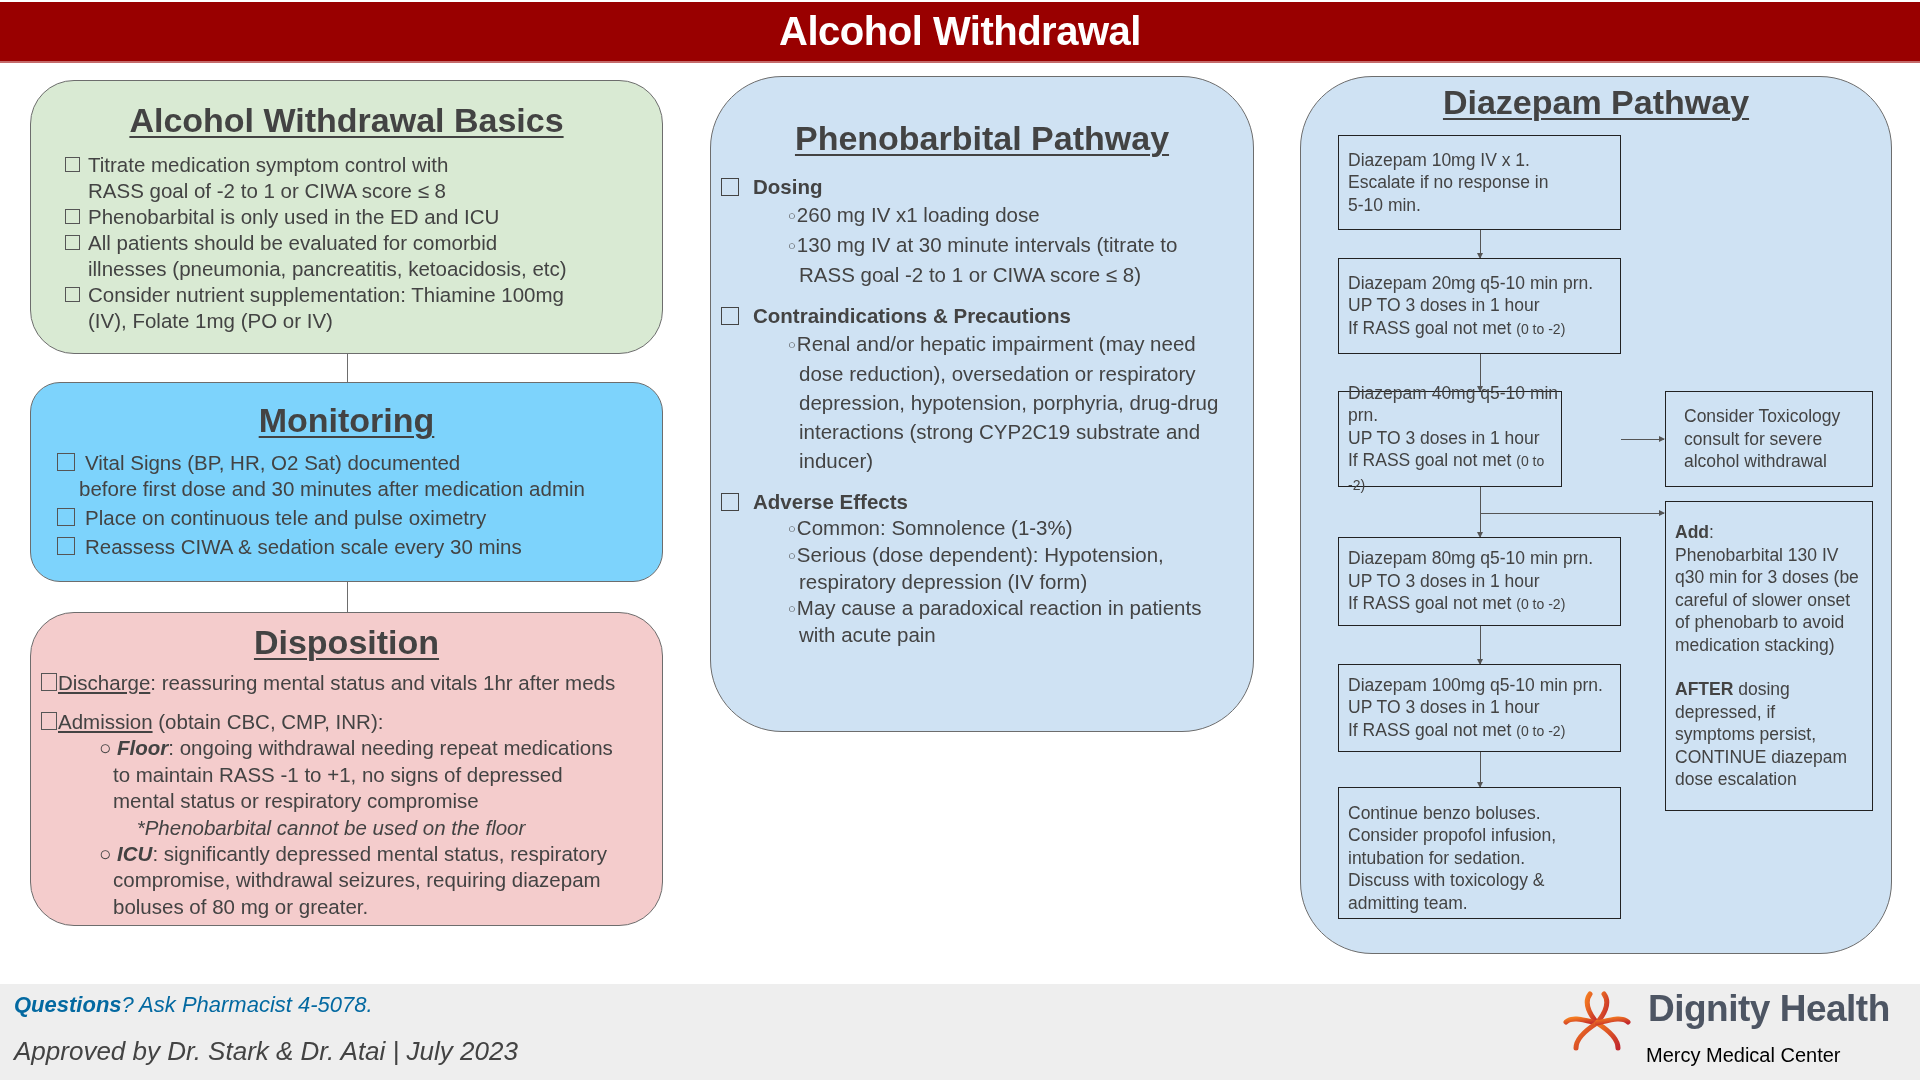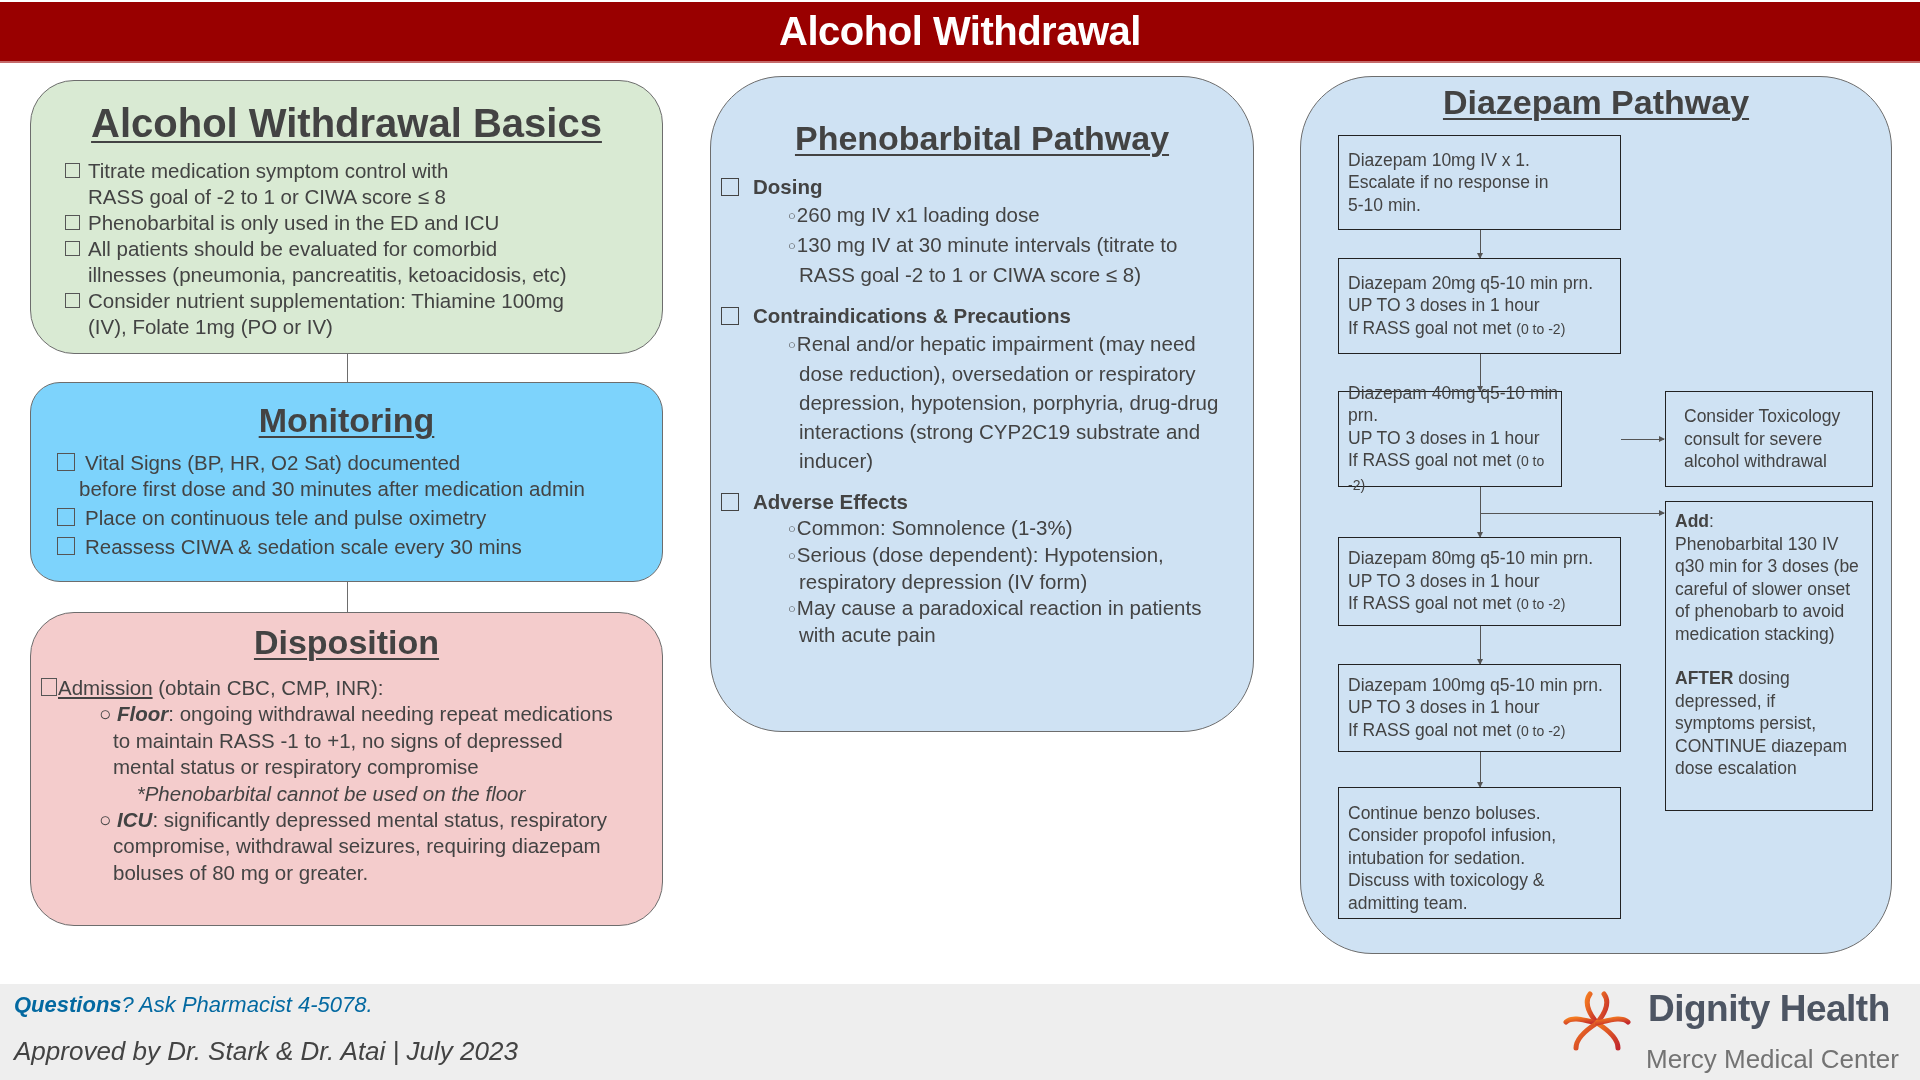--- a/index.html
+++ b/index.html
@@ -20,21 +20,21 @@
     position: absolute; border: 1.5px solid #6d6d6d;
   }
   .panel-title {
     text-align: center; font-weight: bold; text-decoration: underline;
     text-underline-offset: 4px; text-decoration-thickness: 2px;
     color: #434343; font-family: "Liberation Sans", sans-serif;
   }
 
   
   .basics { left: 30px; top: 80px; width: 633px; height: 274px; background: #d9ead3; border-radius: 44px; }
-  .basics .panel-title { font-size: 40px; margin-top: 20px; }
+  .basics .panel-title { font-size: 34px; margin-top: 20px; }
   .basics ul { list-style: none; margin: 12px 0 0 32px; }
   .basics li { font-size: 20.5px; line-height: 26px; display: flex; }
   .cb { display: inline-block; width: 15px; height: 15px; border: 1px solid #555; margin: 5px 8px 0 2px; flex: none; background: transparent; }
 
   
   .monitoring { left: 30px; top: 382px; width: 633px; height: 200px; background: #7dd3fc; border-radius: 30px; }
   .monitoring .panel-title { font-size: 34px; margin-top: 18px; }
   .monitoring ul { list-style: none; margin: 10px 0 0 24px; }
   .monitoring li { font-size: 20.5px; line-height: 26px; display: flex; margin-bottom: 3px; }
   .monitoring .cb { width: 18px; height: 18px; margin: 3px 10px 0 2px; }
@@ -77,21 +77,21 @@
   .hline::after { content: ""; position: absolute; right: -1px; top: -3px; border-top: 3.5px solid transparent; border-bottom: 3.5px solid transparent; border-left: 6px solid #555; }
 
   
   .footer { position: absolute; left: 0; top: 984px; width: 1920px; height: 96px; background: #eeeeee; }
   .footer-q { position: absolute; left: 14px; top: 8px; font-size: 22px; font-style: italic; color: #0369a1; }
   .footer-q b { font-weight: bold; }
   .footer-a { position: absolute; left: 14px; top: 52px; font-size: 26px; font-style: italic; color: #434343; }
   .logo { position: absolute; left: 1560px; top: 0; width: 350px; height: 96px; }
   .logo-mark { position: absolute; left: 0; top: 6px; width: 74px; height: 66px; }
   .logo-name { position: absolute; left: 88px; top: 4px; font-size: 37px; font-weight: bold; color: #4d5563; letter-spacing: -0.5px; }
-  .logo-sub { position: absolute; left: 86px; top: 60px; font-size: 26px; color: #737373; }
+  .logo-sub { position: absolute; left: 86px; top: 60px; font-size: 20px; color: #000000; }
 </style>
 </head>
 <body>
 
 <div class="header">
   <span class="header-title">Alcohol Withdrawal</span>
 </div>
 
 <div class="panel basics">
   <div class="panel-title">Alcohol Withdrawal Basics</div>
@@ -132,20 +132,24 @@
         <span class="cb"></span>
         <span>Reassess CIWA &amp; sedation scale every 30 mins</span>
       </li>
   </ul>
 </div>
 
 <div class="connector" style="top:582px;height:30px;"></div>
 
 <div class="panel disposition">
   <div class="panel-title">Disposition</div>
+  <div class="disp-line" style="margin-top:8px;">
+    <span class="cb"></span>
+    <span><span class="ul">Discharge</span><span>: reassuring mental status and vitals 1hr after meds</span></span>
+  </div>
   <div class="disp-line" style="margin-top:13px;">
     <span class="cb"></span>
     <span><span class="ul">Admission</span><span> (obtain CBC, CMP, INR):</span></span>
   </div>
   <div class="disp-sub">○ <b>Floor</b><span>: ongoing withdrawal needing repeat medications to maintain RASS -1 to +1, no signs of depressed mental status or respiratory compromise</span></div>
   <div class="disp-note">*Phenobarbital cannot be used on the floor</div>
   <div class="disp-sub">○ <b>ICU</b><span>: significantly depressed mental status, respiratory compromise, withdrawal seizures, requiring diazepam boluses of 80 mg or greater.</span></div>
 </div>
 
 <div class="panel pheno">
@@ -230,21 +234,21 @@
   <span>Discuss with toxicology &amp;</span>
   <span>admitting team.</span>
 </div>
 
 <div class="fbox" style="left:1665px;top:391px;width:208px;height:96px;padding-left:18px;">
   <span>Consider Toxicology</span>
   <span>consult for severe</span>
   <span>alcohol withdrawal</span>
 </div>
 
-<div class="fbox" style="left:1665px;top:501px;width:208px;height:310px;justify-content:flex-start;padding-top:8px;">
+<div class="fbox" style="left:1665px;top:501px;width:208px;height:310px;justify-content:flex-start;padding-top:19px;">
   <span><b>Add</b><span>:</span></span>
   <span>Phenobarbital 130 IV</span>
   <span>q30 min for 3 doses (be</span>
   <span>careful of slower onset</span>
   <span>of phenobarb to avoid</span>
   <span>medication stacking)</span>
   <span style="height:22px;"></span>
   <span><b>AFTER</b><span> dosing</span></span>
   <span>depressed, if</span>
   <span>symptoms persist,</span>

